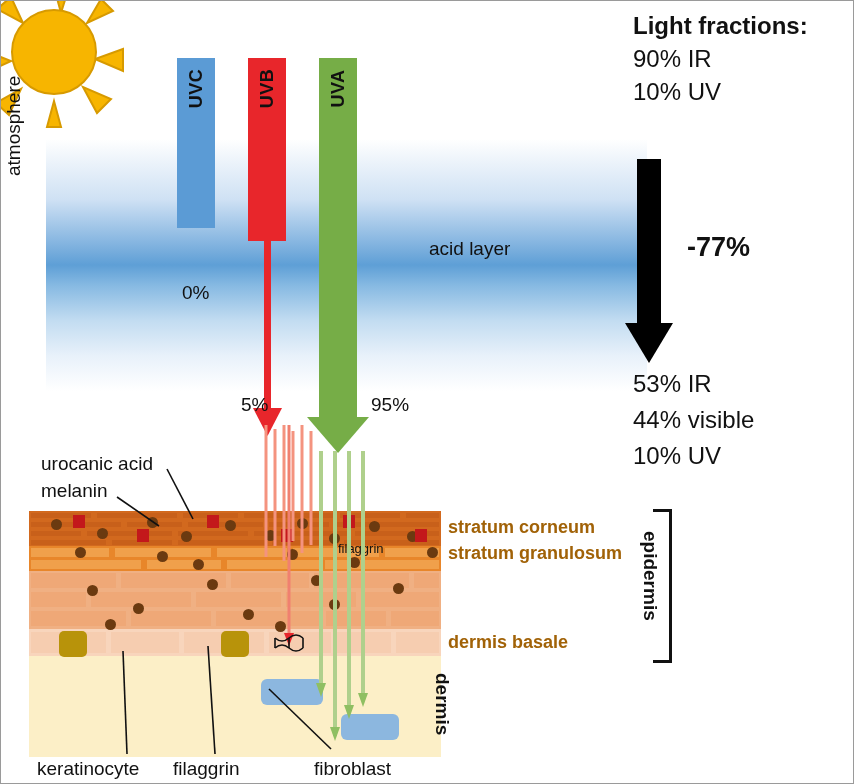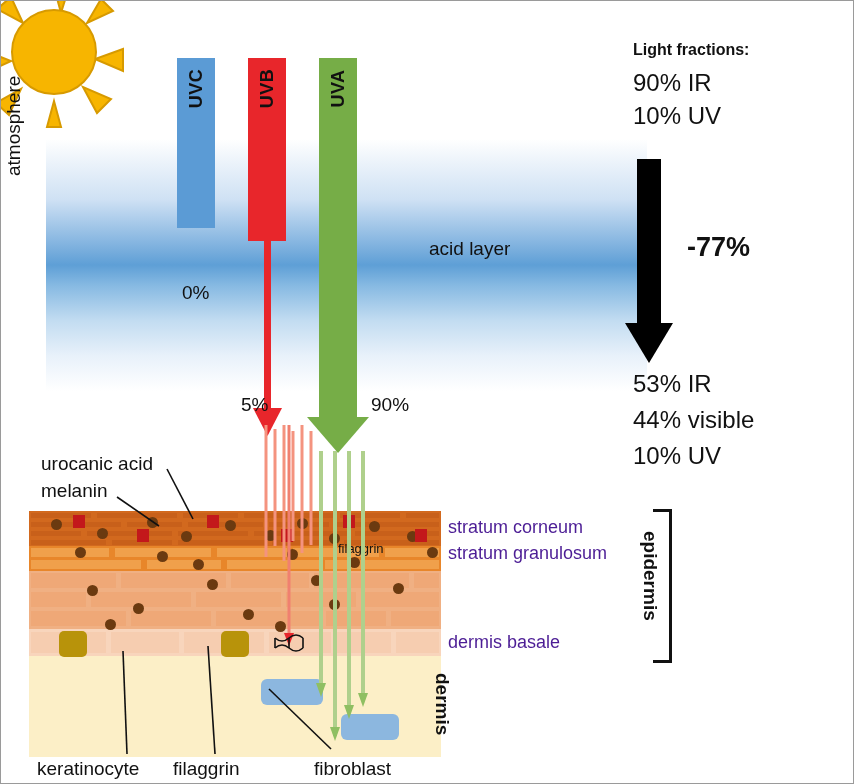--- a/index.html
+++ b/index.html
@@ -33,21 +33,21 @@
   #lab-uvc{left:167px;top:77px;width:56px;text-align:center;}
   #lab-uvb{left:238px;top:77px;width:56px;text-align:center;}
   #lab-uva{left:309px;top:77px;width:56px;text-align:center;}
 
   
   #pct-uvb{position:absolute;left:240px;top:393px;font-size:19px;color:#111;}
   #pct-uva{position:absolute;left:370px;top:393px;font-size:19px;color:#111;}
 
   
   #panel-top{position:absolute;left:632px;top:8px;font-size:24px;color:#111;line-height:33px;}
-  #panel-top .hd{font-weight:bold;font-size:16px;margin-top:24px;}
+  #panel-top .hd{font-weight:bold;font-size:24px;}
   #panel-bot{position:absolute;left:632px;top:365px;font-size:24px;color:#111;line-height:36px;}
   #atten{position:absolute;left:686px;top:231px;font-size:27px;font-weight:bold;color:#111;}
 
   
   #skin{position:absolute;left:28px;top:510px;width:412px;height:246px;overflow:hidden;}
   .stratum{position:absolute;left:0;width:412px;overflow:hidden;}
   #s-corneum  {top:0px;   height:35px; background:#D2691E;}
   #s-granul   {top:35px;  height:25px; background:#E8862A;}
   #s-spinosum {top:60px;  height:58px; background:#F0B083;}
   #s-basale   {top:118px; height:27px; background:#F8D5BC;}
@@ -60,21 +60,21 @@
   .brick.ba{background:#F6CDB0;}
 
   .dot{position:absolute;width:11px;height:11px;border-radius:50%;background:#6B3A10;}
   .ua{position:absolute;width:12px;height:13px;background:#C3181B;}
   .melano{position:absolute;width:28px;height:26px;border-radius:5px;background:#B8930A;}
   .fibro{position:absolute;height:26px;border-radius:6px;background:#8CB7DF;}
 
   #filaggrin{position:absolute;left:337px;top:540px;font-size:13px;color:#111;}
 
   
-  .strat-label{position:absolute;left:447px;font-size:18px;color:#4c1d95;}
+  .strat-label{position:absolute;left:447px;font-size:18px;color:#a16207;font-weight:bold;}
   #sl1{top:516px;} #sl2{top:542px;} #sl3{top:591px;} #sl4{top:631px;}
   #epi-brack{position:absolute;left:652px;top:508px;width:16px;height:148px;
              border:3px solid #111;border-left:none;}
   #epi-text{position:absolute;left:660px;top:530px;font-size:19px;font-weight:bold;
             color:#111;transform:rotate(90deg);transform-origin:0 0;white-space:nowrap;}
   #derm-text{position:absolute;left:452px;top:672px;font-size:19px;font-weight:bold;
             color:#111;transform:rotate(90deg);transform-origin:0 0;white-space:nowrap;}
 
   
   .lead{position:absolute;font-size:19px;color:#111;white-space:nowrap;}
@@ -123,21 +123,21 @@
   <div class="beam" id="beam-uva-shaft"></div>
   <svg class="ov">
     <polygon points="306,416 368,416 337,452" fill="#76AD47"></polygon>
   </svg>
 
   <div class="beam-label" id="lab-uvc">UVC</div>
   <div class="beam-label" id="lab-uvb">UVB</div>
   <div class="beam-label" id="lab-uva">UVA</div>
 
   <div id="pct-uvb">5%</div>
-  <div id="pct-uva">90%</div>
+  <div id="pct-uva">95%</div>
 
   <div id="panel-top">
     <div class="hd">Light fractions:</div>
     <div>90% IR</div>
     <div>10% UV</div>
   </div>
 
   <svg class="ov">
     <rect x="636" y="158" width="24" height="172" fill="#000"></rect>
     <polygon points="624,322 672,322 648,362" fill="#000"></polygon>

